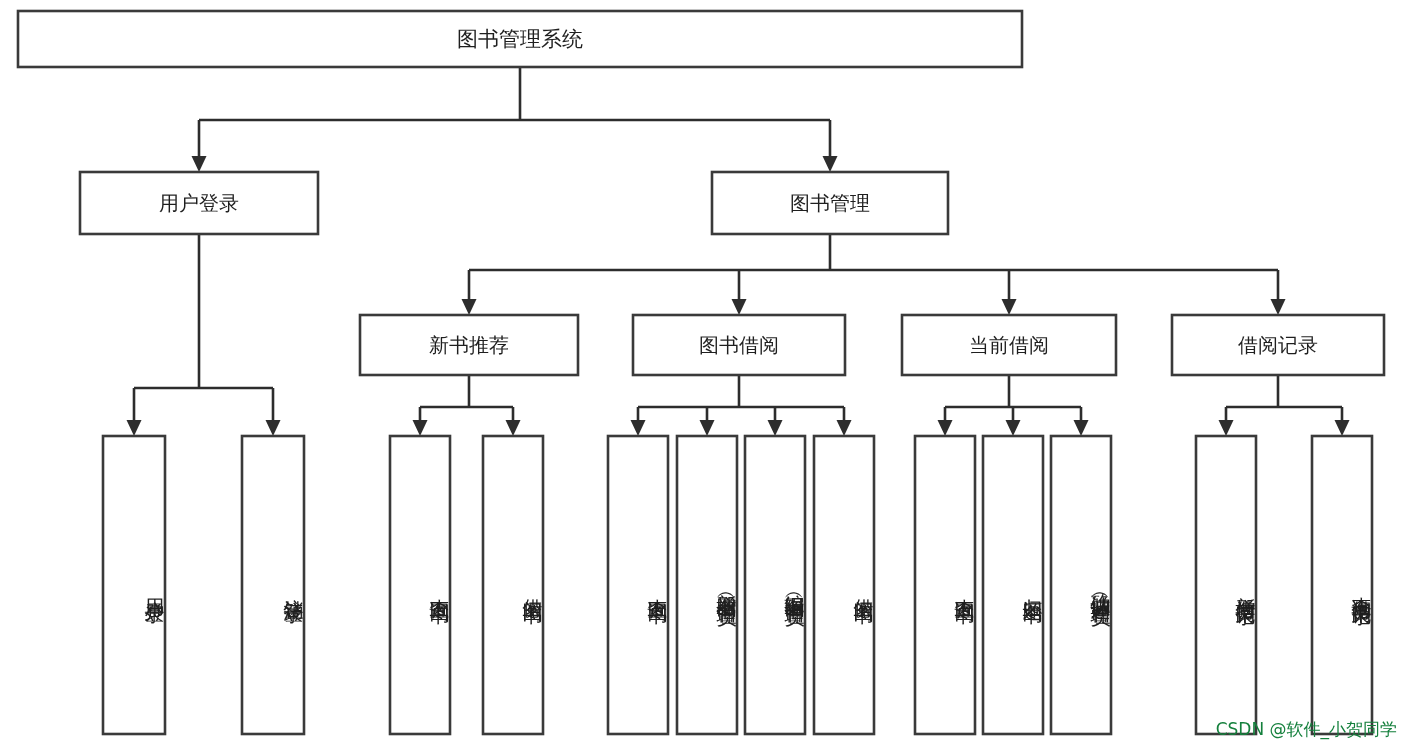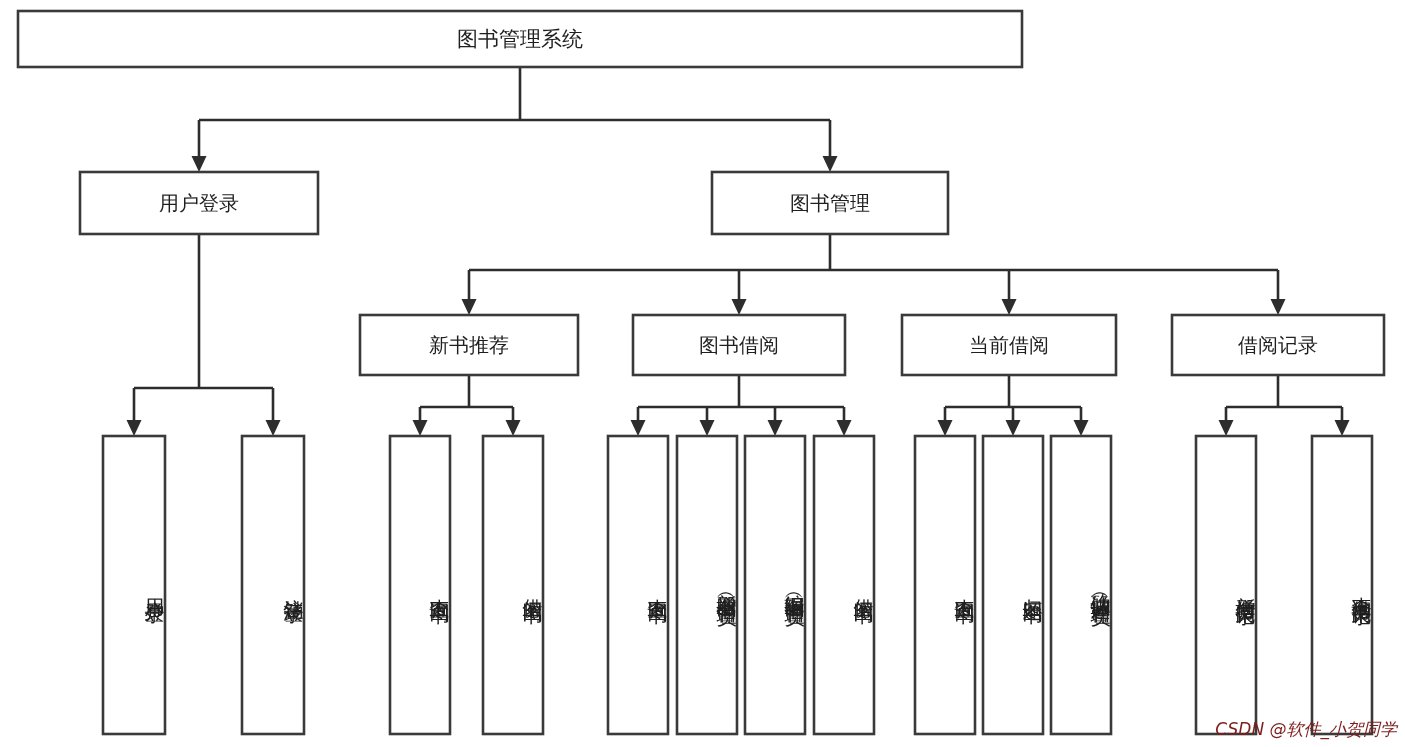--- a/index.html
+++ b/index.html
@@ -63,23 +63,22 @@
     align-items: flex-start;
     justify-content: center;
     pointer-events: none;
   }
   #watermark {
     position: absolute;
     right: 8px;
     bottom: 6px;
     font-family: "DejaVu Sans", "Liberation Sans", sans-serif;
     font-size: 17px;
-    color: #7f1d1d;
+    color: #15803d;
     white-space: nowrap;
-    font-style: italic;
   }
 </style>
 </head>
 <body>
 
 <div id="diagram-root">
 
   <svg id="tree-svg" viewBox="0 0 1405 747">
     <g id="connectors-layer">
         <line x1="520" y1="67" x2="520" y2="120" class="connector"></line>

